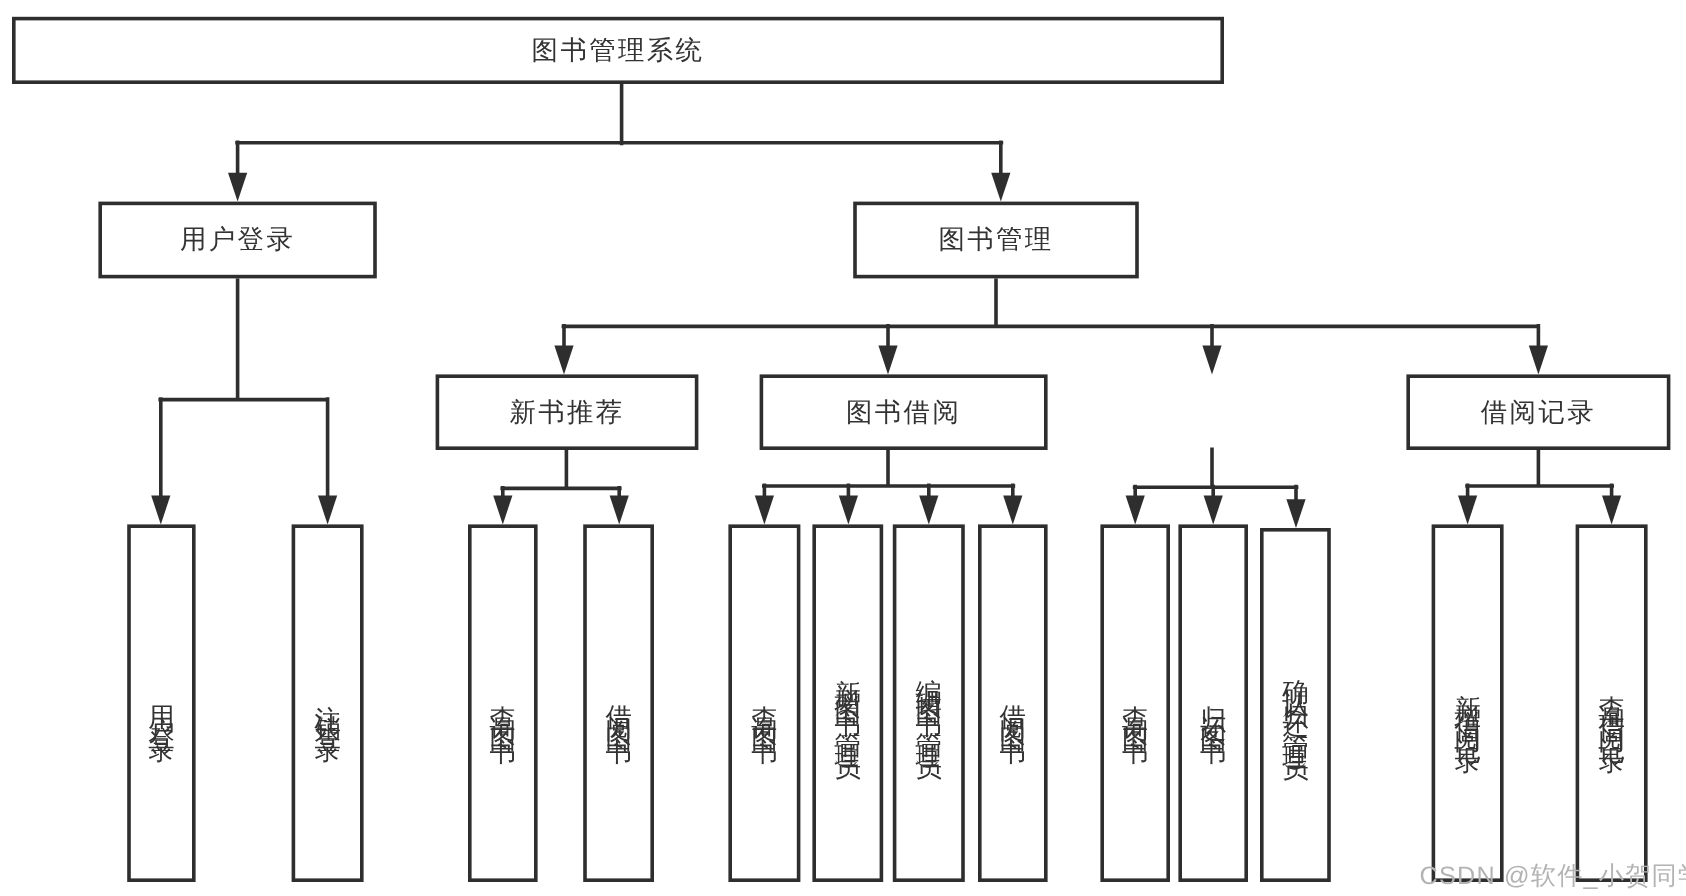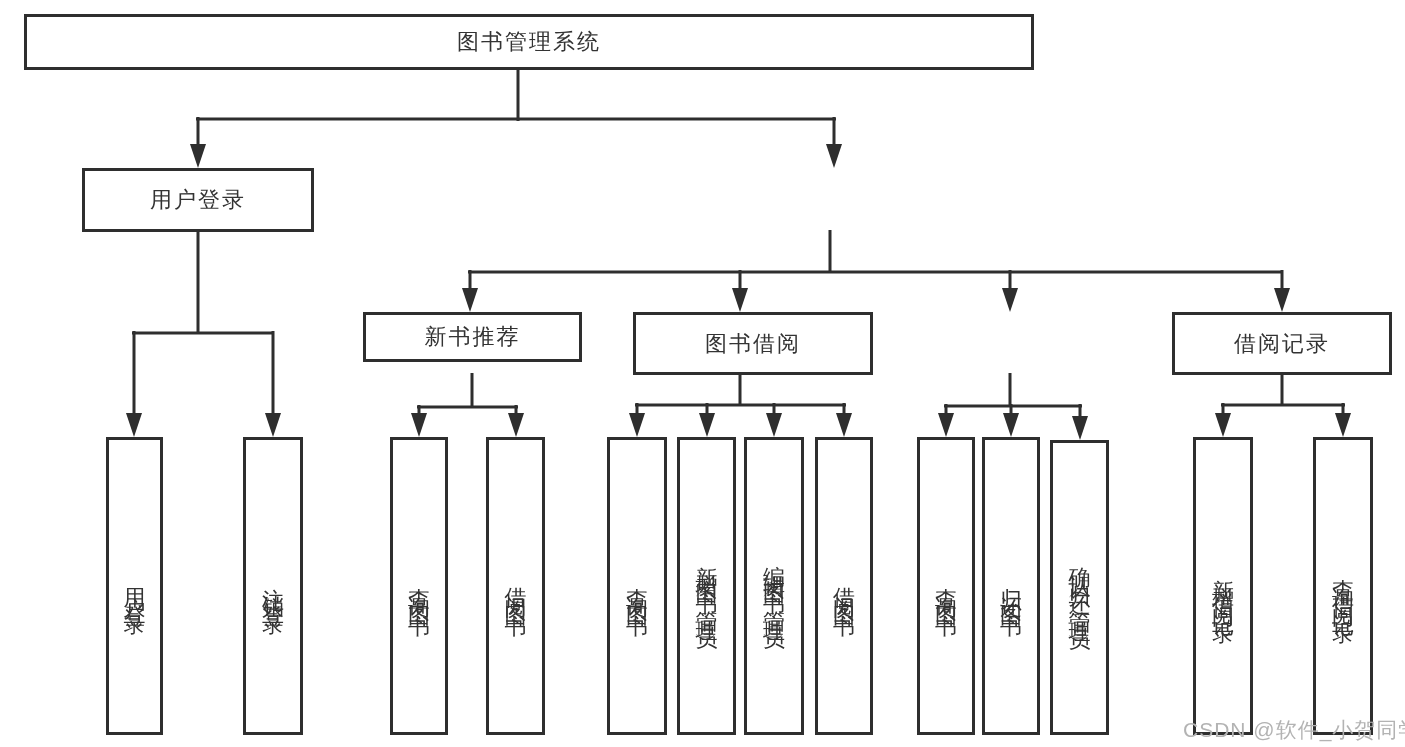--- a/index.html
+++ b/index.html
@@ -83,25 +83,26 @@
     <path d="M1010 373 L1010 407 M944 406 L1082 406 M946 404 L946 415 M1011 404 L1011 415 M1080 404 L1080 418"></path>
     <polygon points="938,413 954,413 946,437"></polygon>
     <polygon points="1003,413 1019,413 1011,437"></polygon>
     <polygon points="1072,416 1088,416 1080,440"></polygon>
 
     <path d="M1282 373 L1282 406 M1221 405 L1345 405 M1223 403 L1223 415 M1343 403 L1343 415"></path>
     <polygon points="1215,413 1231,413 1223,437"></polygon>
     <polygon points="1335,413 1351,413 1343,437"></polygon>
   </svg>
 
-  <div class="box" style="left:24px;top:14px;width:1010px;height:56px">图书管理系统</div>
+  <div class="box" style="left:10px;top:14px;width:1010px;height:56px">图书管理系统</div>
 
   <div class="box" style="left:82px;top:168px;width:232px;height:64px">用户登录</div>
+  <div class="box" style="left:711px;top:168px;width:238px;height:64px">图书管理</div>
 
-  <div class="box" style="left:363px;top:312px;width:219px;height:50px">新书推荐</div>
+  <div class="box" style="left:363px;top:312px;width:219px;height:63px">新书推荐</div>
   <div class="box" style="left:633px;top:312px;width:240px;height:63px">图书借阅</div>
   <div class="box" style="left:1172px;top:312px;width:220px;height:63px">借阅记录</div>
 
   <div class="box v" style="left:106px;width:57px">用户登录</div>
   <div class="box v" style="left:243px;width:60px">注销登录</div>
 
   <div class="box v" style="left:390px;width:58px">查询图书</div>
   <div class="box v" style="left:486px;width:59px">借阅图书</div>
 
   <div class="box v" style="left:607px;width:60px">查询图书</div>

